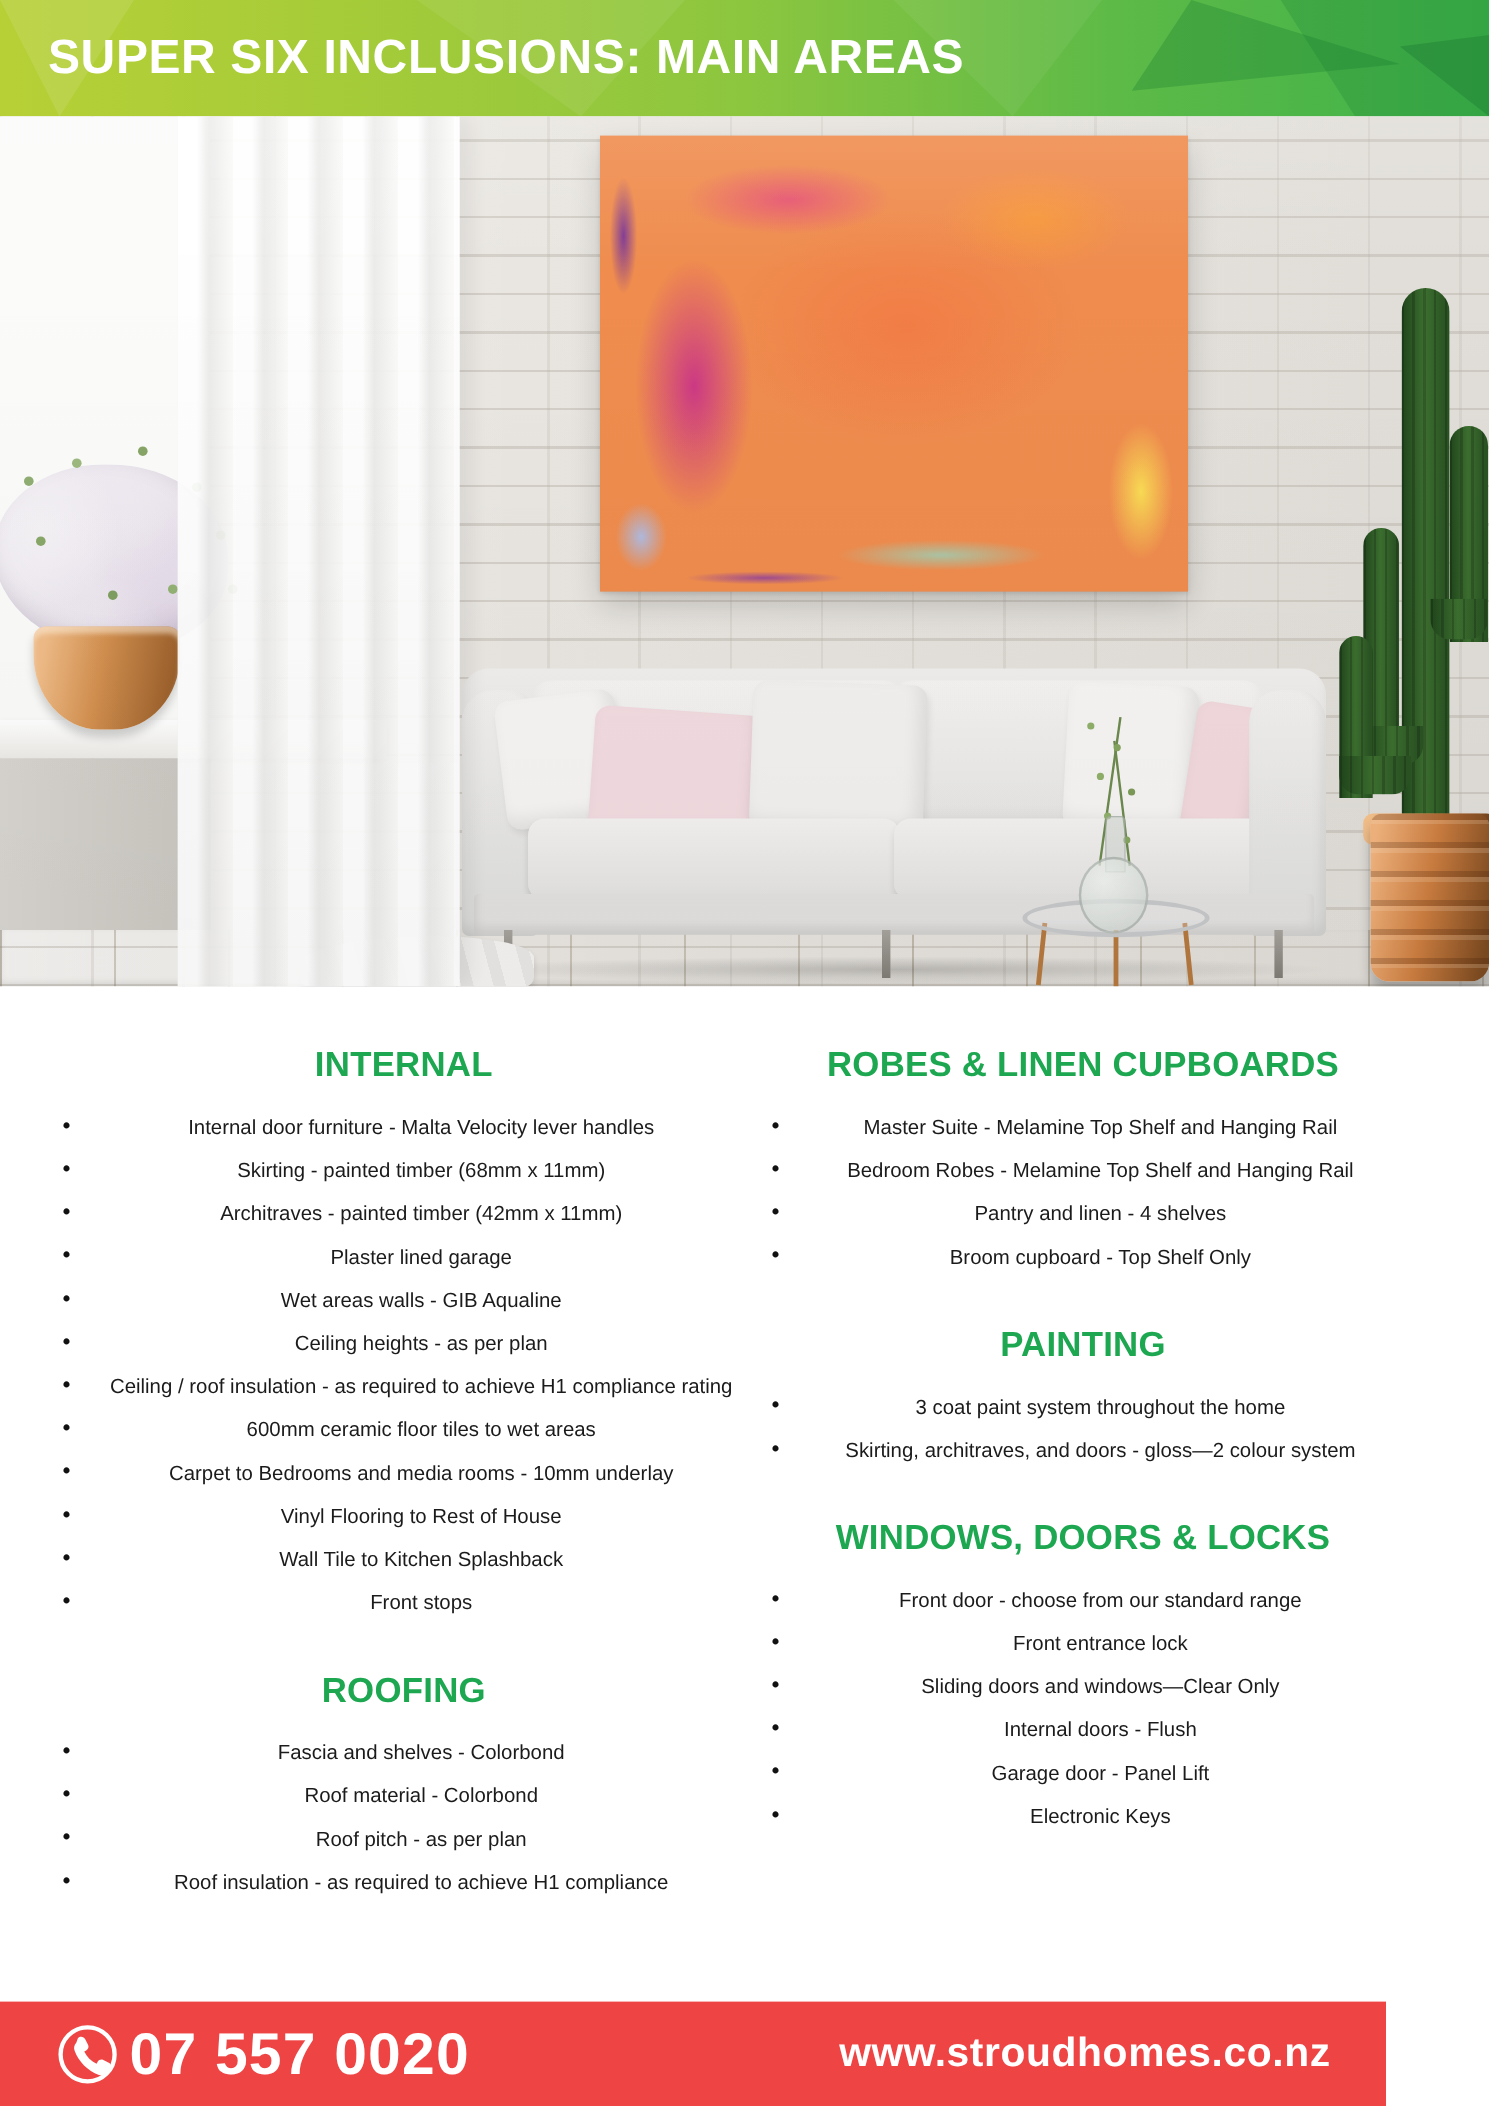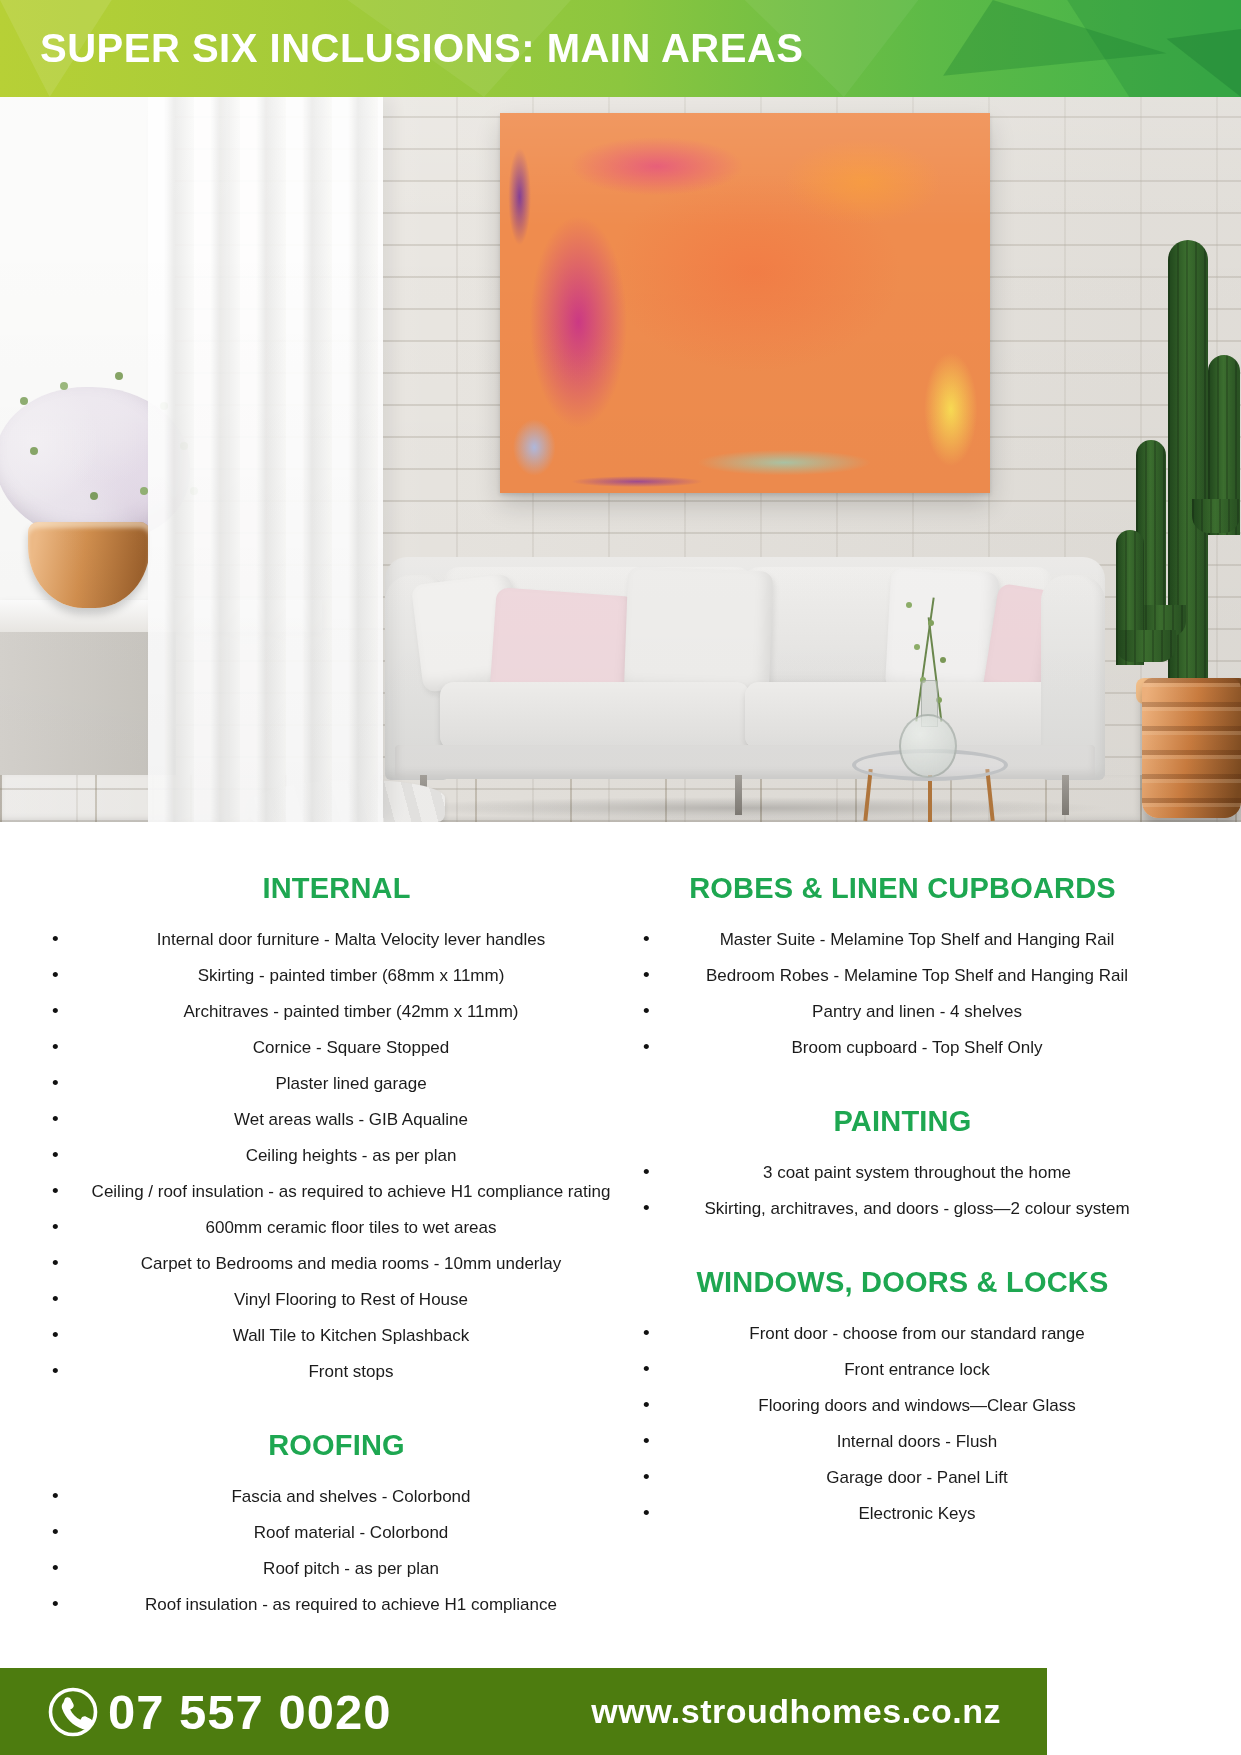--- a/index.html
+++ b/index.html
@@ -155,21 +155,21 @@
   .col-right{left:640px;width:525px;}
   .sec{margin:0 0 38px 0;}
   .sec + .sec{margin-top:46px;}
   .sec-h{margin:0 0 24px 0;font-size:29px;font-weight:bold;color:#1ea751;letter-spacing:.2px;}
   .blist{list-style:none;margin:0;padding:0;}
   .bitem{position:relative;padding-left:29px;margin-bottom:14px;
          font-size:17px;line-height:22px;color:#1b1b1b;}
   .bitem::before{content:"\2022";position:absolute;left:3px;top:-1px;font-size:19px;color:#111;}
 
   
-  .ftr{position:absolute;left:0;top:1668px;width:1047px;height:87px;background:#4d7c0f;
+  .ftr{position:absolute;left:0;top:1668px;width:1155px;height:87px;background:#ef4444;
        display:flex;align-items:center;justify-content:space-between;
        padding:0 46px 0 46px;box-sizing:border-box;}
   .phone-wrap{display:flex;align-items:center;gap:8px;}
   .phone-num{color:#ffffff;font-size:49px;font-weight:bold;letter-spacing:1px;white-space:nowrap;}
   .site{color:#ffffff;font-size:34px;font-weight:bold;letter-spacing:.5px;white-space:nowrap;}
 </style>
 </head>
 <body>
 
 <div class="page">
@@ -253,21 +253,20 @@
   </div>
 
   <div class="col col-left">
     <section class="sec">
       <h2 class="sec-h">INTERNAL</h2>
       <ul class="blist">
 
       <li class="bitem">Internal door furniture - Malta Velocity lever handles</li>
           <li class="bitem">Skirting - painted timber (68mm x 11mm)</li>
           <li class="bitem">Architraves - painted timber (42mm x 11mm)</li>
-          <li class="bitem">Cornice - Square Stopped</li>
           <li class="bitem">Plaster lined garage</li>
           <li class="bitem">Wet areas walls - GIB Aqualine</li>
           <li class="bitem">Ceiling heights - as per plan</li>
           <li class="bitem">Ceiling / roof insulation - as required to achieve H1 compliance rating</li>
           <li class="bitem">600mm ceramic floor tiles to wet areas</li>
           <li class="bitem">Carpet to Bedrooms and media rooms - 10mm underlay</li>
           <li class="bitem">Vinyl Flooring to Rest of House</li>
           <li class="bitem">Wall Tile to Kitchen Splashback</li>
           <li class="bitem">Front stops</li>
         </ul>
@@ -302,21 +301,21 @@
       <li class="bitem">3 coat paint system throughout the home</li>
           <li class="bitem">Skirting, architraves, and doors - gloss—2 colour system</li>
         </ul>
     </section>
     <section class="sec">
       <h2 class="sec-h">WINDOWS, DOORS &amp; LOCKS</h2>
       <ul class="blist">
 
       <li class="bitem">Front door - choose from our standard range</li>
           <li class="bitem">Front entrance lock</li>
-          <li class="bitem">Flooring doors and windows—Clear Glass</li>
+          <li class="bitem">Sliding doors and windows—Clear Only</li>
           <li class="bitem">Internal doors - Flush</li>
           <li class="bitem">Garage door - Panel Lift</li>
           <li class="bitem">Electronic Keys</li>
         </ul>
     </section>
   </div>
 
   <div class="ftr">
     <div class="phone-wrap">
       <svg width="54" height="54" viewBox="0 0 60 60">

